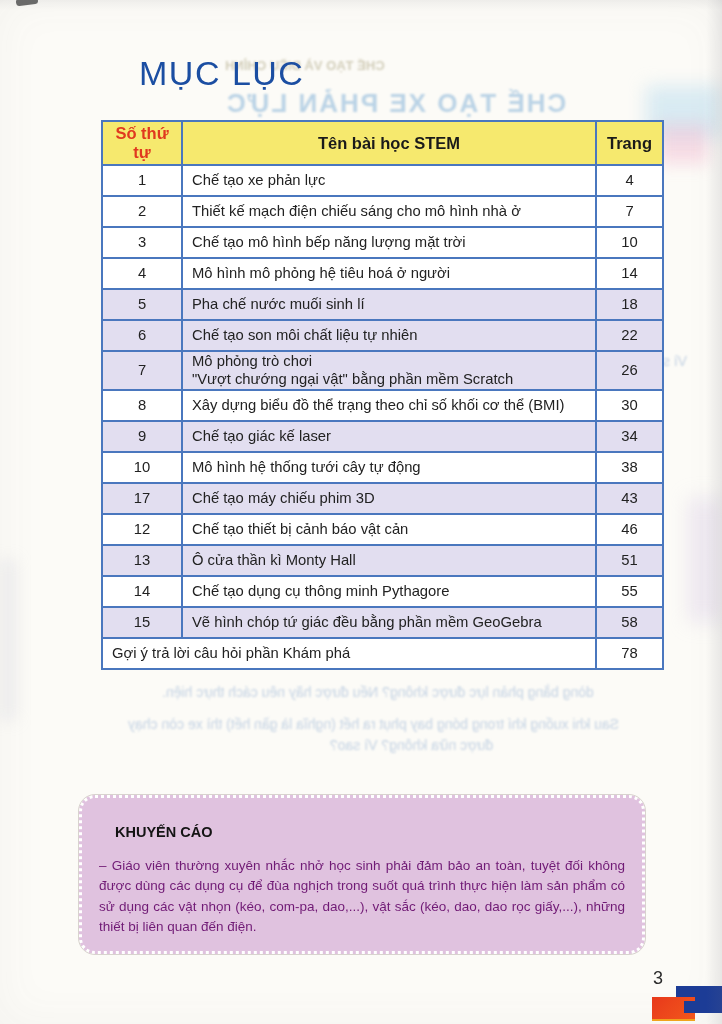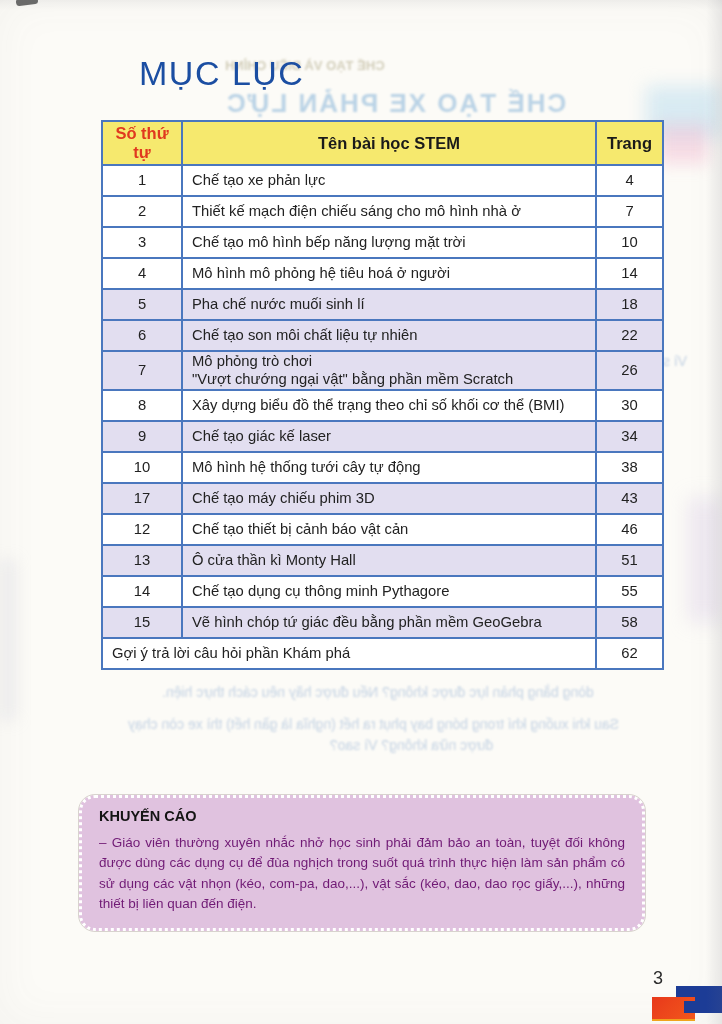--- a/index.html
+++ b/index.html
@@ -43,21 +43,21 @@
   td.c-name { text-align:left; white-space:pre-line; }
   td.c-page { text-align:center; padding:0 2px; }
   tr.tint td { background:#E2DEF0; }
   td.numtint { background:#DCD8EC; }
   td.c-foot { text-align:left; }
   .advisory {
     position:absolute; left:79px; top:795px; width:566px; box-sizing:border-box;
     background:#E0C2DF; border:3px dotted #ffffff; outline:1px solid #D8D3CE;
     border-radius:16px; padding:10px 17px 14px;
   }
-  .advisory h2 { margin:0; font-size:14.5px; color:#141414; font-weight:bold; }
+  .advisory h2 { margin:16px; font-size:14.5px; color:#141414; font-weight:bold; }
   .advisory p {
     margin:9px 0 0; font-size:13.5px; line-height:1.5; text-align:justify;
     color:#701a75;
   }
   .page-num {
     position:absolute; left:653px; top:968px; font-size:18px; color:#2c2c2c;
   }
   .bar-blue { position:absolute; left:676px; top:986px; width:46px; height:27px; background:#1C3C96; }
   .bar-red {
     position:absolute; left:652px; top:997px; width:43px; height:22px;
@@ -185,21 +185,21 @@
       <td class="c-name">Chế tạo dụng cụ thông minh Pythagore</td>
       <td class="c-page">55</td>
     </tr>
         <tr class="tint">
       <td class="c-num">15</td>
       <td class="c-name">Vẽ hình chóp tứ giác đều bằng phần mềm GeoGebra</td>
       <td class="c-page">58</td>
     </tr>
         <tr>
           <td class="c-foot" colspan="2">Gợi ý trả lời câu hỏi phần Khám phá</td>
-          <td class="c-page">62</td>
+          <td class="c-page">78</td>
         </tr>
       </tbody>
   </table>
 
   <div class="advisory">
     <h2>KHUYẾN CÁO</h2>
     <p>– Giáo viên thường xuyên nhắc nhở học sinh phải đảm bảo an toàn, tuyệt đối không được dùng các dụng cụ để đùa nghịch trong suốt quá trình thực hiện làm sản phẩm có sử dụng các vật nhọn (kéo, com-pa, dao,...), vật sắc (kéo, dao, dao rọc giấy,...), những thiết bị liên quan đến điện.</p>
   </div>
 
   <div class="page-num">3</div>

